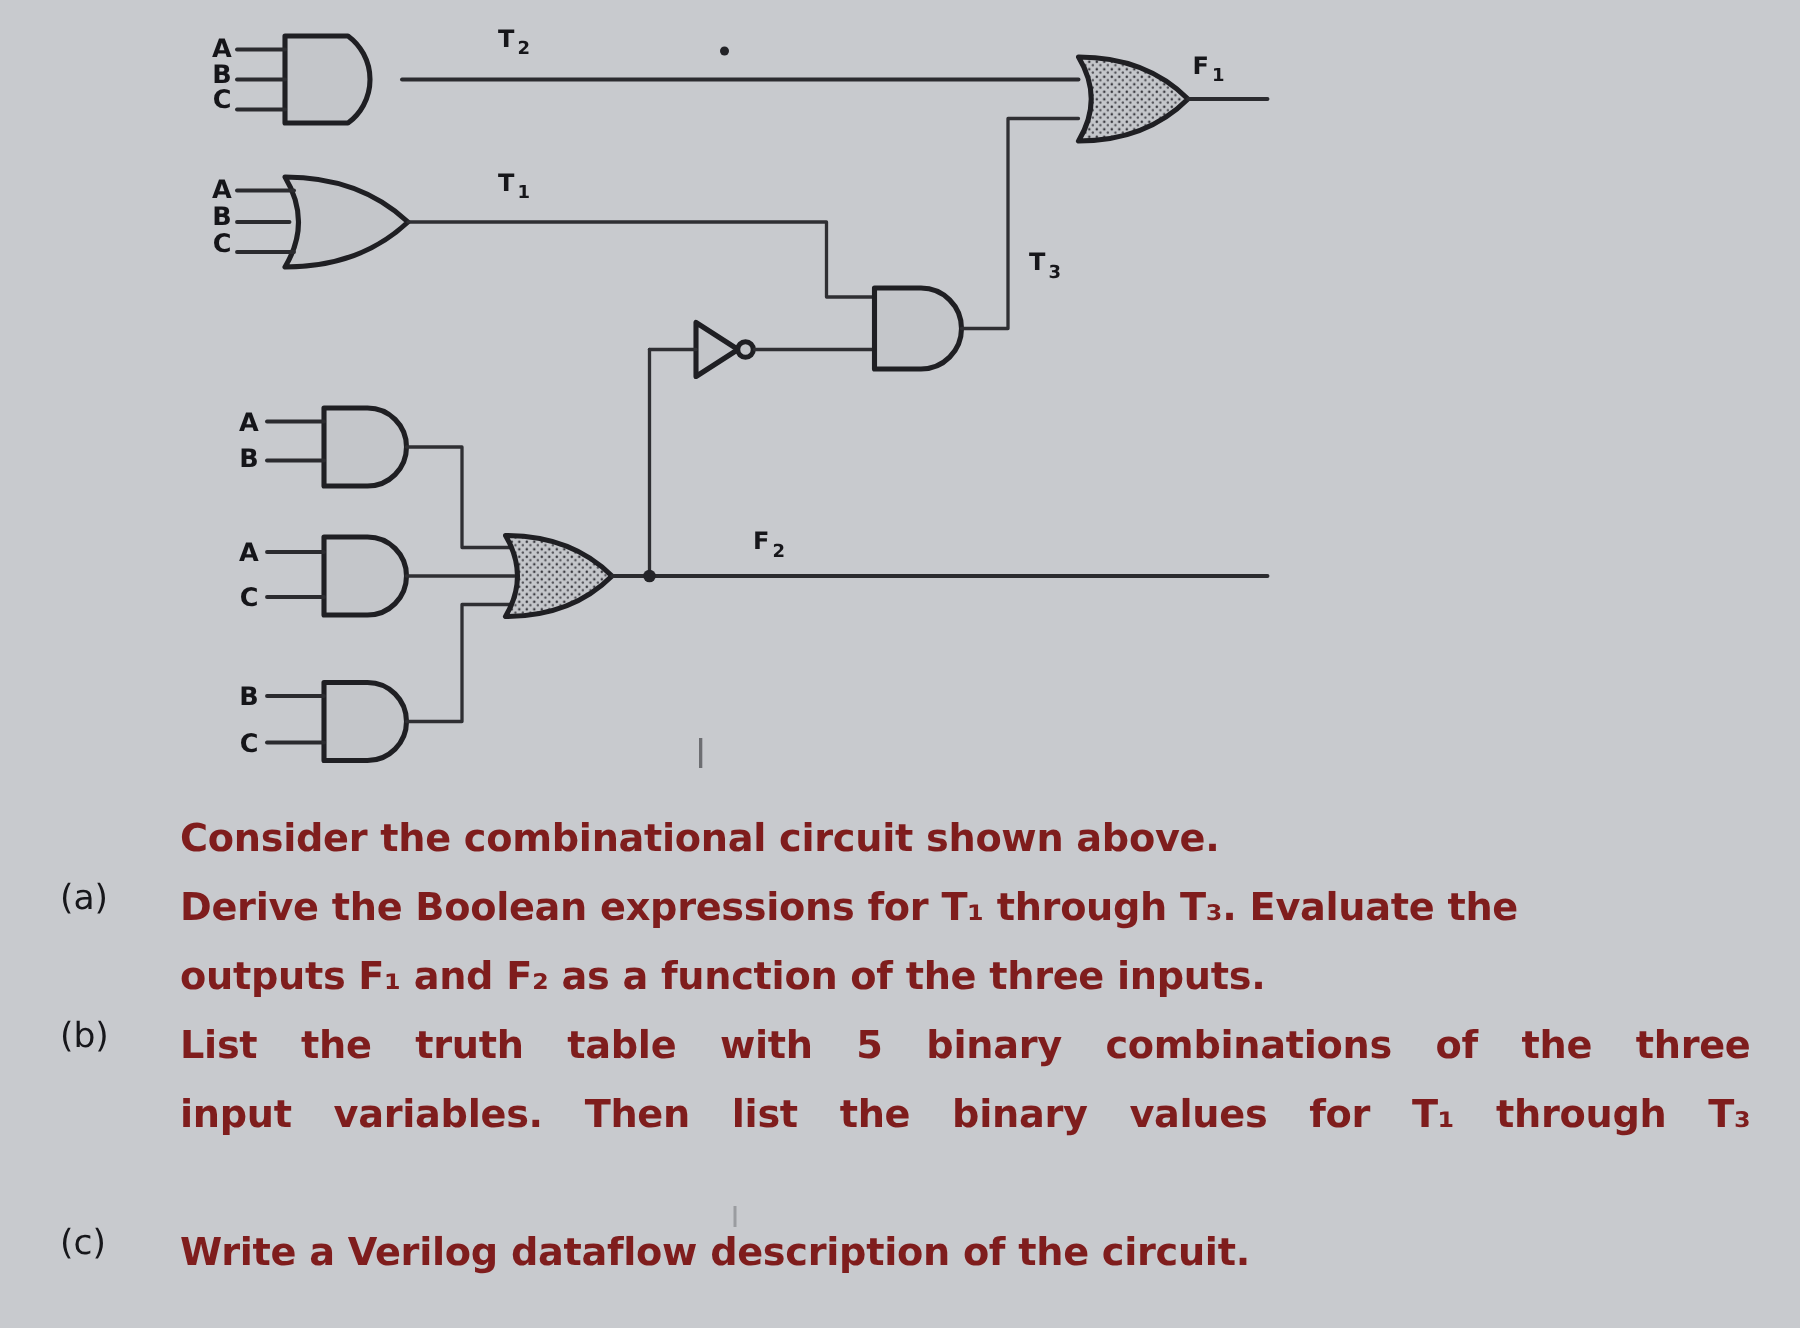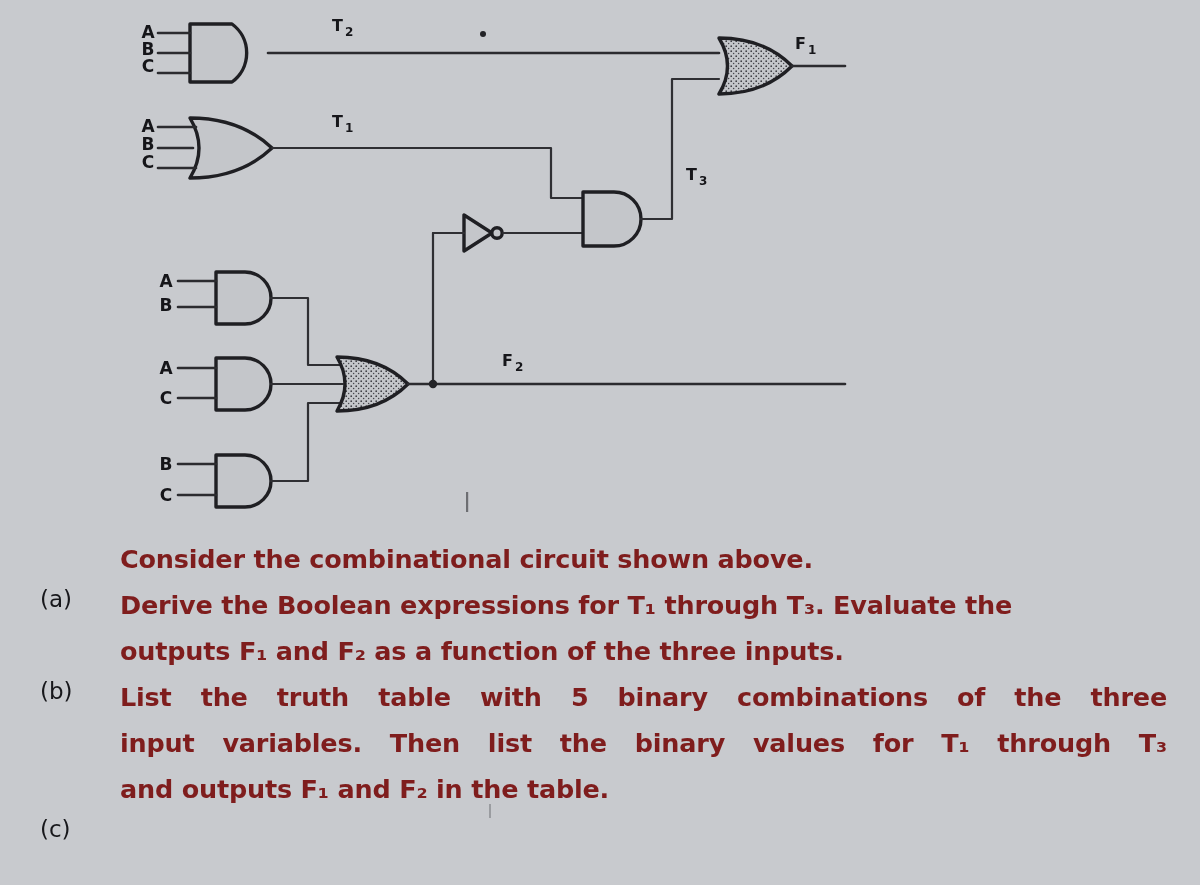--- a/index.html
+++ b/index.html
@@ -231,20 +231,20 @@
 
     <div class="q-body" style="left:120px; top:8px; width:1060px;">Consider the combinational circuit shown above.</div>
 
     <div class="q-marker" style="left:40px; top:58px;">(a)</div>
     <div class="q-body" style="left:120px; top:100px; width:1060px;">outputs F₁ and F₂ as a function of the three inputs.</div>
     <div class="q-body" style="left:120px; top:54px; width:1060px;">Derive the Boolean expressions for T₁ through T₃. Evaluate the</div>
 
     <div class="q-marker" style="left:40px; top:150px;">(b)</div>
     <div class="q-body" style="left:120px; top:146px; width:1047px; text-align:justify; text-align-last:justify;">List the truth table with 5 binary combinations of the three</div>
     <div class="q-body" style="left:120px; top:192px; width:1047px; text-align:justify; text-align-last:justify;">input variables. Then list the binary values for T₁ through T₃</div>
-    <div class="q-body" style="left:120px; top:238px; width:1060px;">and outputs F₁ and F₂ in the table.</div>
 
     <div class="q-marker" style="left:40px; top:288px;">(c)</div>
+    <div class="q-body" style="left:120px; top:284px; width:1060px;">Write a Verilog dataflow description of the circuit.</div>
 
     <div class="spacer-dot" style="left:489px; top:276px;"></div>
   </div>
 
 </div>
 
 </body></html>

